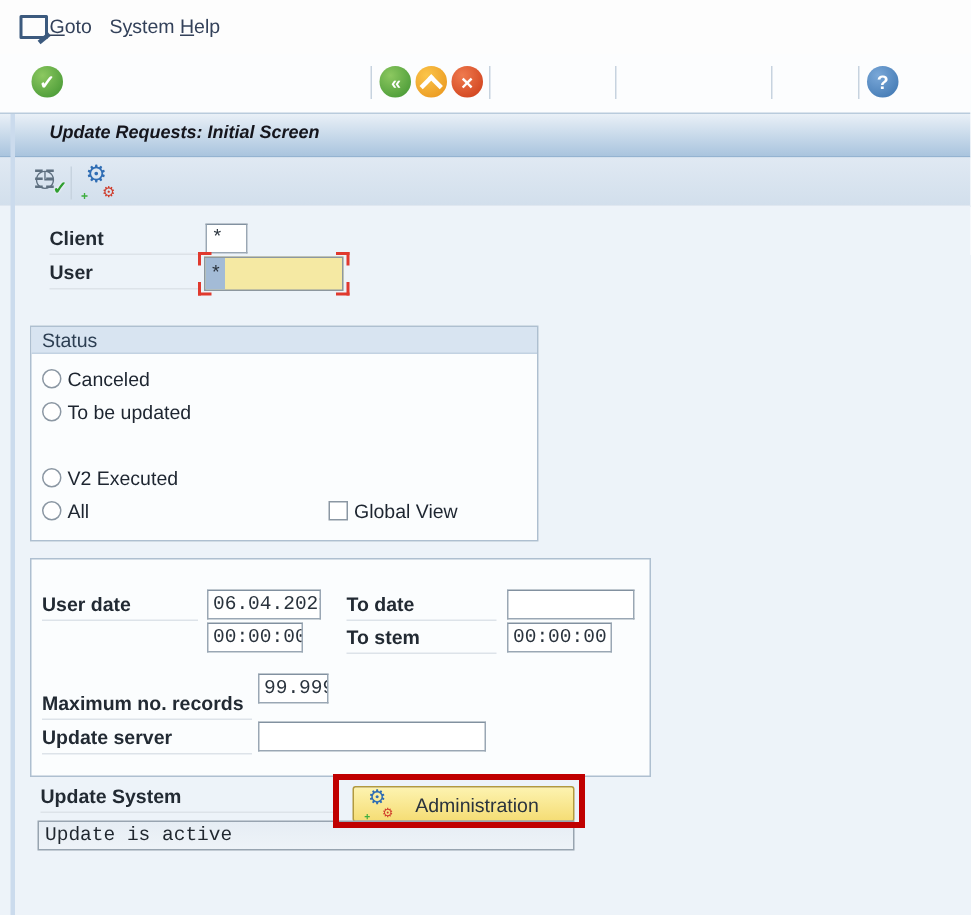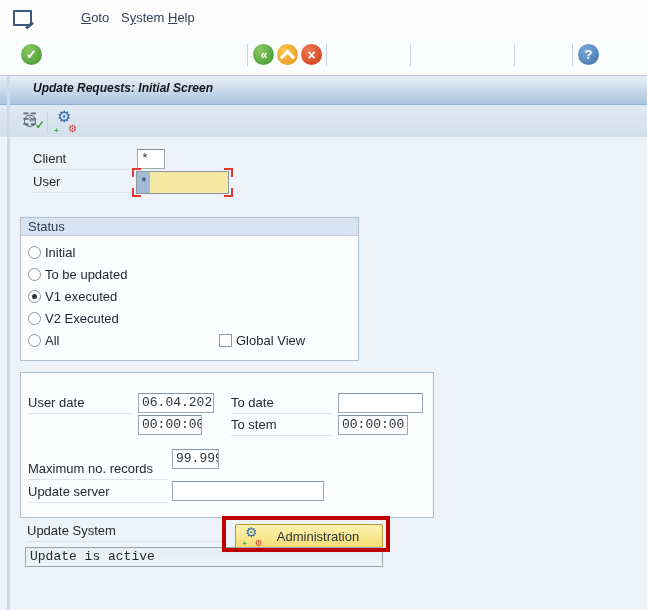--- a/index.html
+++ b/index.html
@@ -3,21 +3,21 @@
 <meta charset="utf-8">
 <style>
   html,body{margin:0;padding:0;}
   body{font-family:"Liberation Sans",sans-serif;background:#fff;}
   #screen{position:relative;width:647px;height:610px;background:#fff;overflow:hidden;
           font-size:13px;color:#2a333d;}
   .abs{position:absolute;}
 
   
   .menubar{left:0;top:0;width:647px;height:36px;background:#fdfdfd;}
-  .menu-item{position:absolute;top:9px;height:18px;line-height:18px;color:#33415a;cursor:default;margin-left:48px;}
+  .menu-item{position:absolute;top:9px;height:18px;line-height:18px;color:#33415a;cursor:default;}
   .menu-item u{text-decoration:underline;}
   .sapicon{left:13px;top:10px;width:15px;height:12px;border:2px solid #3c5a7e;border-radius:1px;}
   .sapicon::after{content:"";position:absolute;right:-4px;bottom:-3px;width:9px;height:3px;
                   background:#3c5a7e;transform:rotate(-40deg);}
 
   
   .toolbar{left:0;top:36px;width:647px;height:39px;background:#fcfdfe;border-bottom:1px solid #b9cbdc;}
   .tb-sep{width:1px;height:22px;background:#c7d3df;top:8px;}
   .circle-btn{width:21px;height:21px;border-radius:50%;top:8px;display:flex;align-items:center;justify-content:center;}
   .c-green{background:radial-gradient(circle at 35% 30%,#8cc860,#3f9330);}
@@ -73,21 +73,21 @@
              text-shadow:0 0 2px #fff;}
   .gears{width:22px;height:20px;}
   .gears .g1{position:absolute;left:2px;top:-3px;color:#2f6db4;font-size:16px;line-height:16px;}
   .gears .g2{position:absolute;right:0px;bottom:-2px;color:#cf3b2a;font-size:10px;line-height:10px;}
   .gears .g3{position:absolute;left:-1px;bottom:-3px;color:#3fae3f;font-size:8px;font-weight:bold;}
 
   
   .content{left:0;top:137px;width:647px;height:473px;background:#edf3f9;}
   .leftframe{left:7px;top:76px;width:3px;height:534px;background:#cbdbed;}
 
-  .flabel{height:20px;line-height:20px;color:#222a33;border-bottom:1px solid #dde3e9;}
+  .flabel{height:20px;line-height:20px;color:#222a33;border-bottom:1px solid #dde3e9;font-weight:bold;}
   .val-field{background:#fff;border:1px solid #9aa7b4;border-top-color:#8291a0;box-sizing:border-box;
              font-family:"Liberation Mono","DejaVu Sans Mono",monospace;font-size:13px;
              line-height:18px;padding:0 3px;overflow:hidden;white-space:nowrap;}
 
   .user-field{background:#f5e9a3;border:1px solid #8d979f;box-sizing:border-box;
               font-family:"Liberation Mono","DejaVu Sans Mono",monospace;font-size:13px;line-height:21px;}
   .user-field .sel{display:inline-block;width:13px;height:100%;background:#a3bbd6;padding-left:3px;box-sizing:border-box;}
   .corner{position:absolute;width:7px;height:7px;}
   .c-tl{left:-5px;top:-4px;border-left:2px solid #e0392e;border-top:2px solid #e0392e;}
   .c-tr{right:-5px;top:-4px;border-right:2px solid #e0392e;border-top:2px solid #e0392e;}
@@ -220,29 +220,25 @@
     <span class="corner c-tl"></span>
     <span class="corner c-tr"></span>
     <span class="corner c-bl"></span>
     <span class="corner c-br"></span>
   </div>
 
   <div class="abs groupbox" style="left:20px;top:217px;width:339px;height:144px">
     <div class="group-hd">Status</div>
     <div class="radio-row" style="top:23px">
         <span class="radio"></span>
-        <span class="opt-label">Initial</span>
+        <span class="opt-label">Canceled</span>
       </div>
     <div class="radio-row" style="top:45px">
         <span class="radio"></span>
         <span class="opt-label">To be updated</span>
-      </div>
-    <div class="radio-row selected" style="top:67px">
-        <span class="radio"></span>
-        <span class="opt-label">V1 executed</span>
       </div>
     <div class="radio-row" style="top:89px">
         <span class="radio"></span>
         <span class="opt-label">V2 Executed</span>
       </div>
     <div class="radio-row" style="top:111px">
         <span class="radio"></span>
         <span class="opt-label">All</span>
       </div>
     <div class="radio-row" style="left:198px;top:111px">

